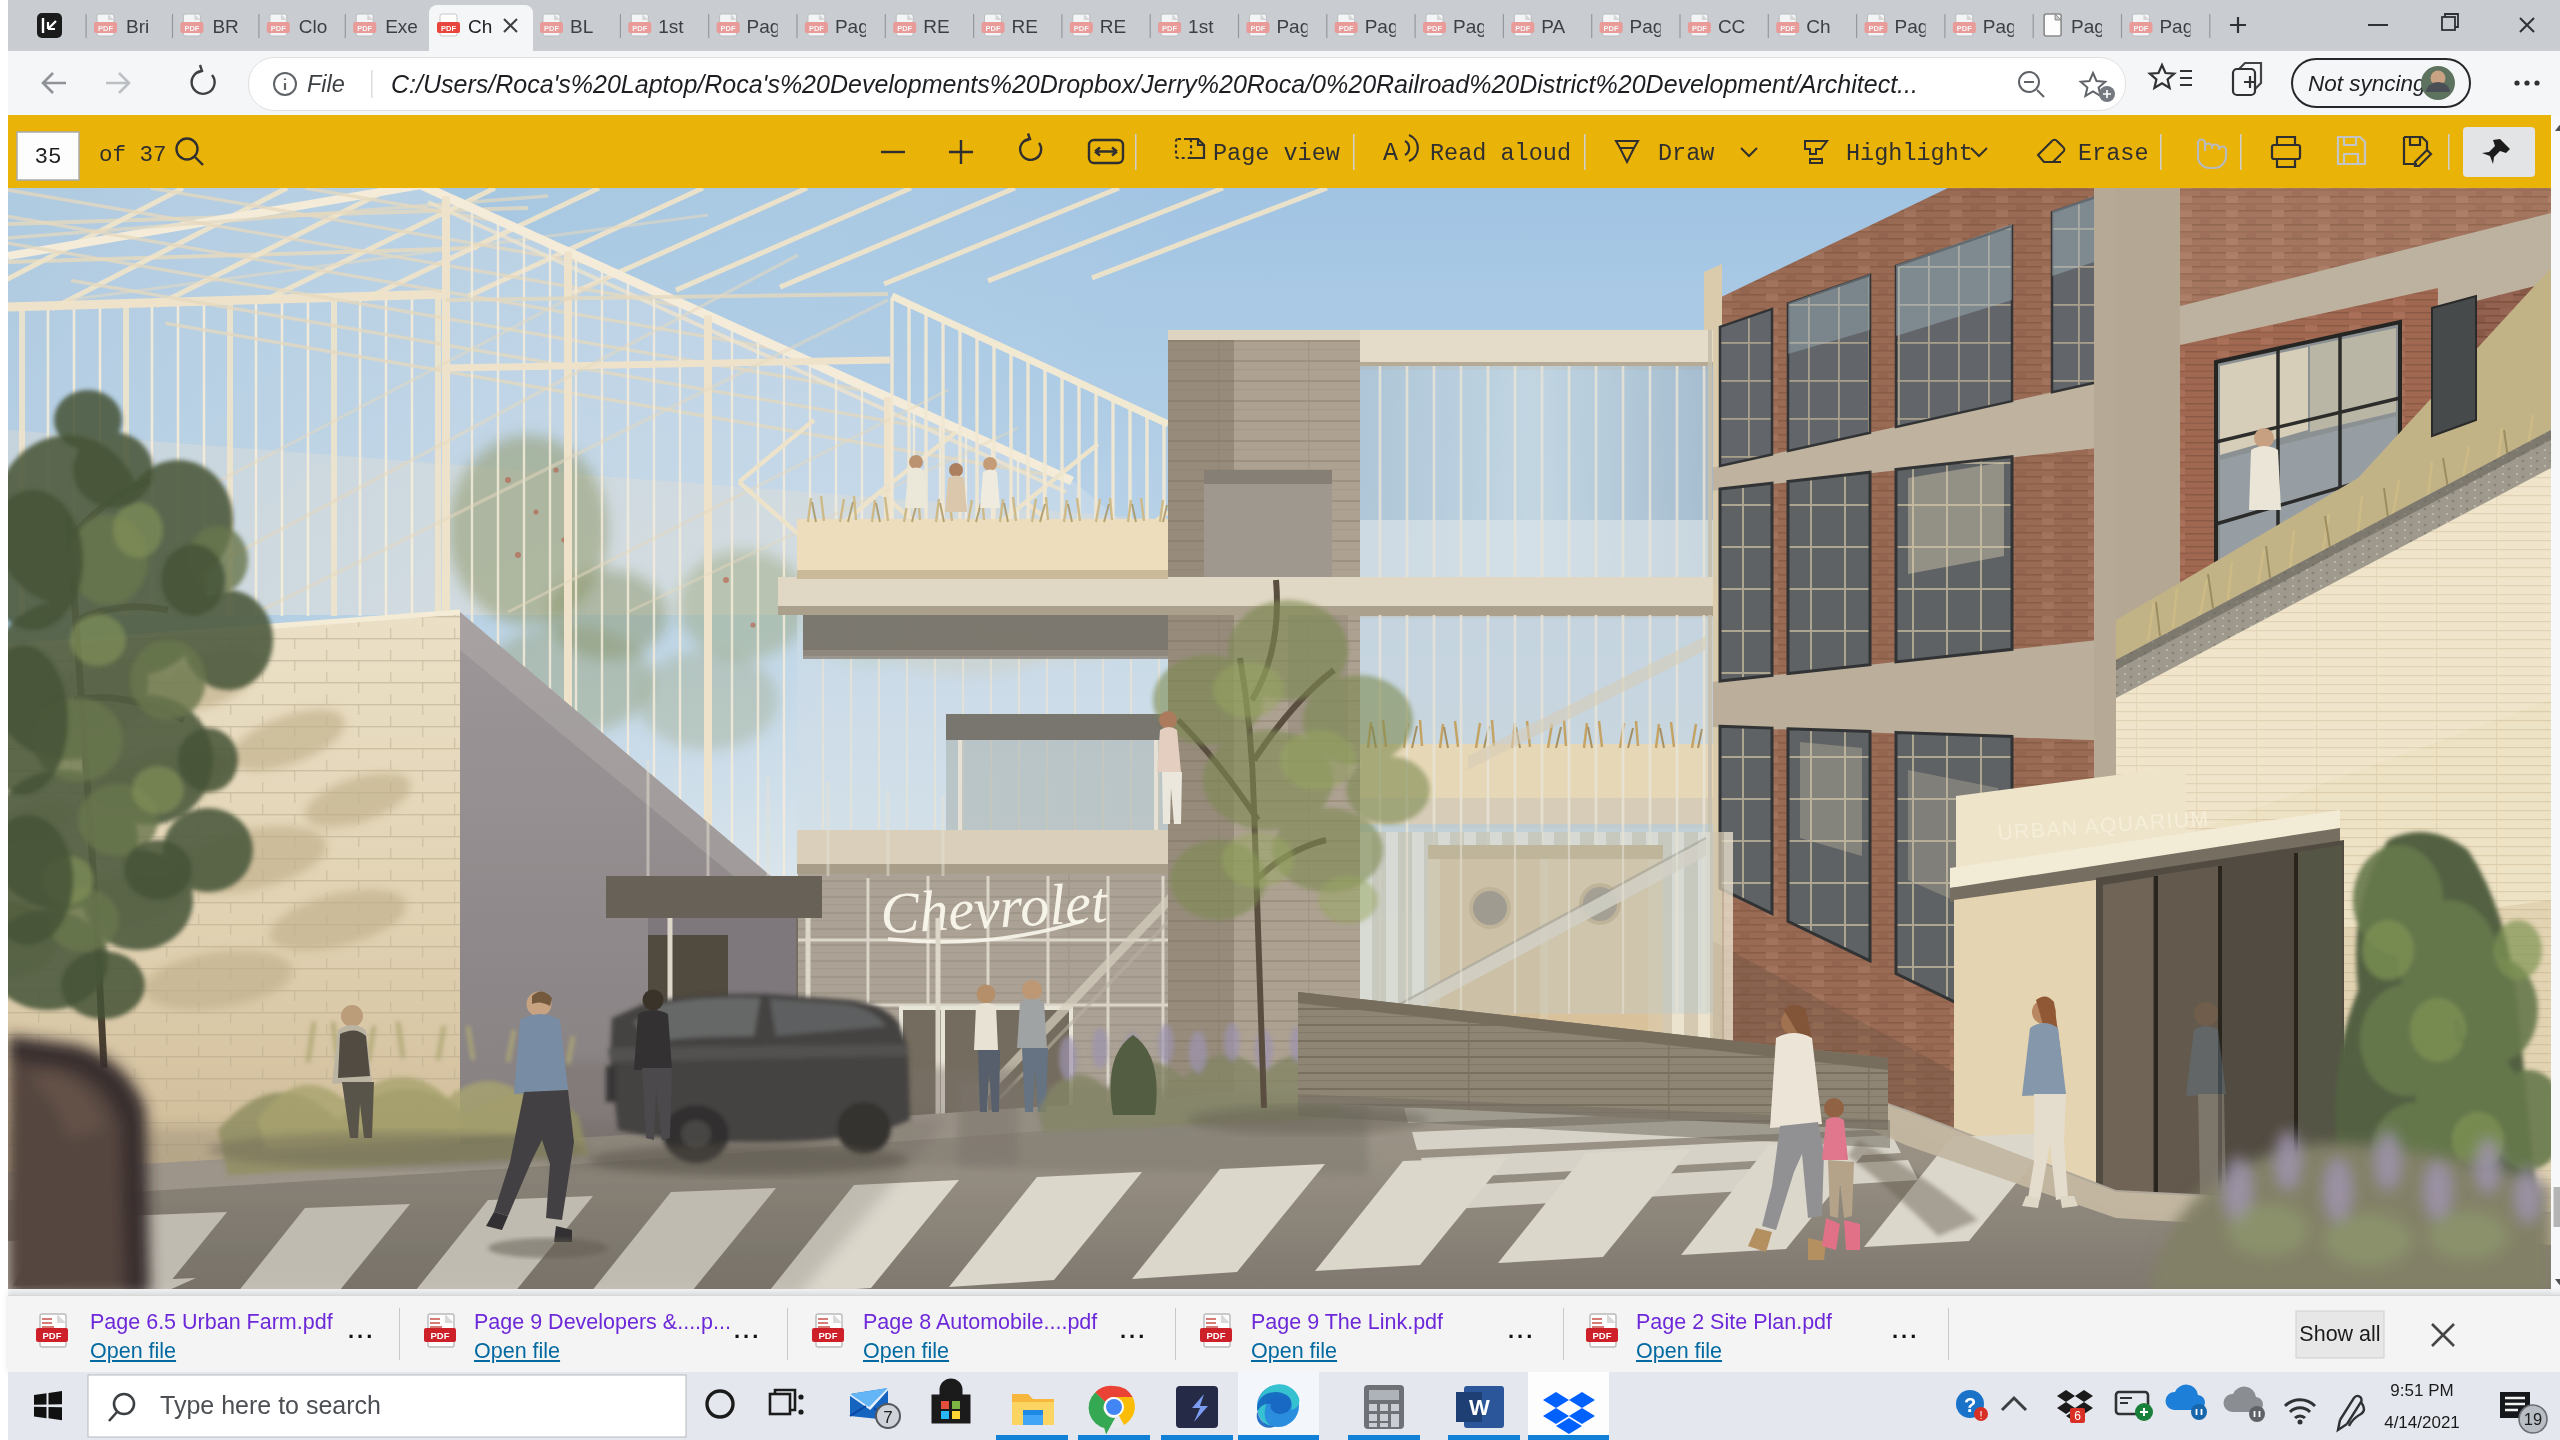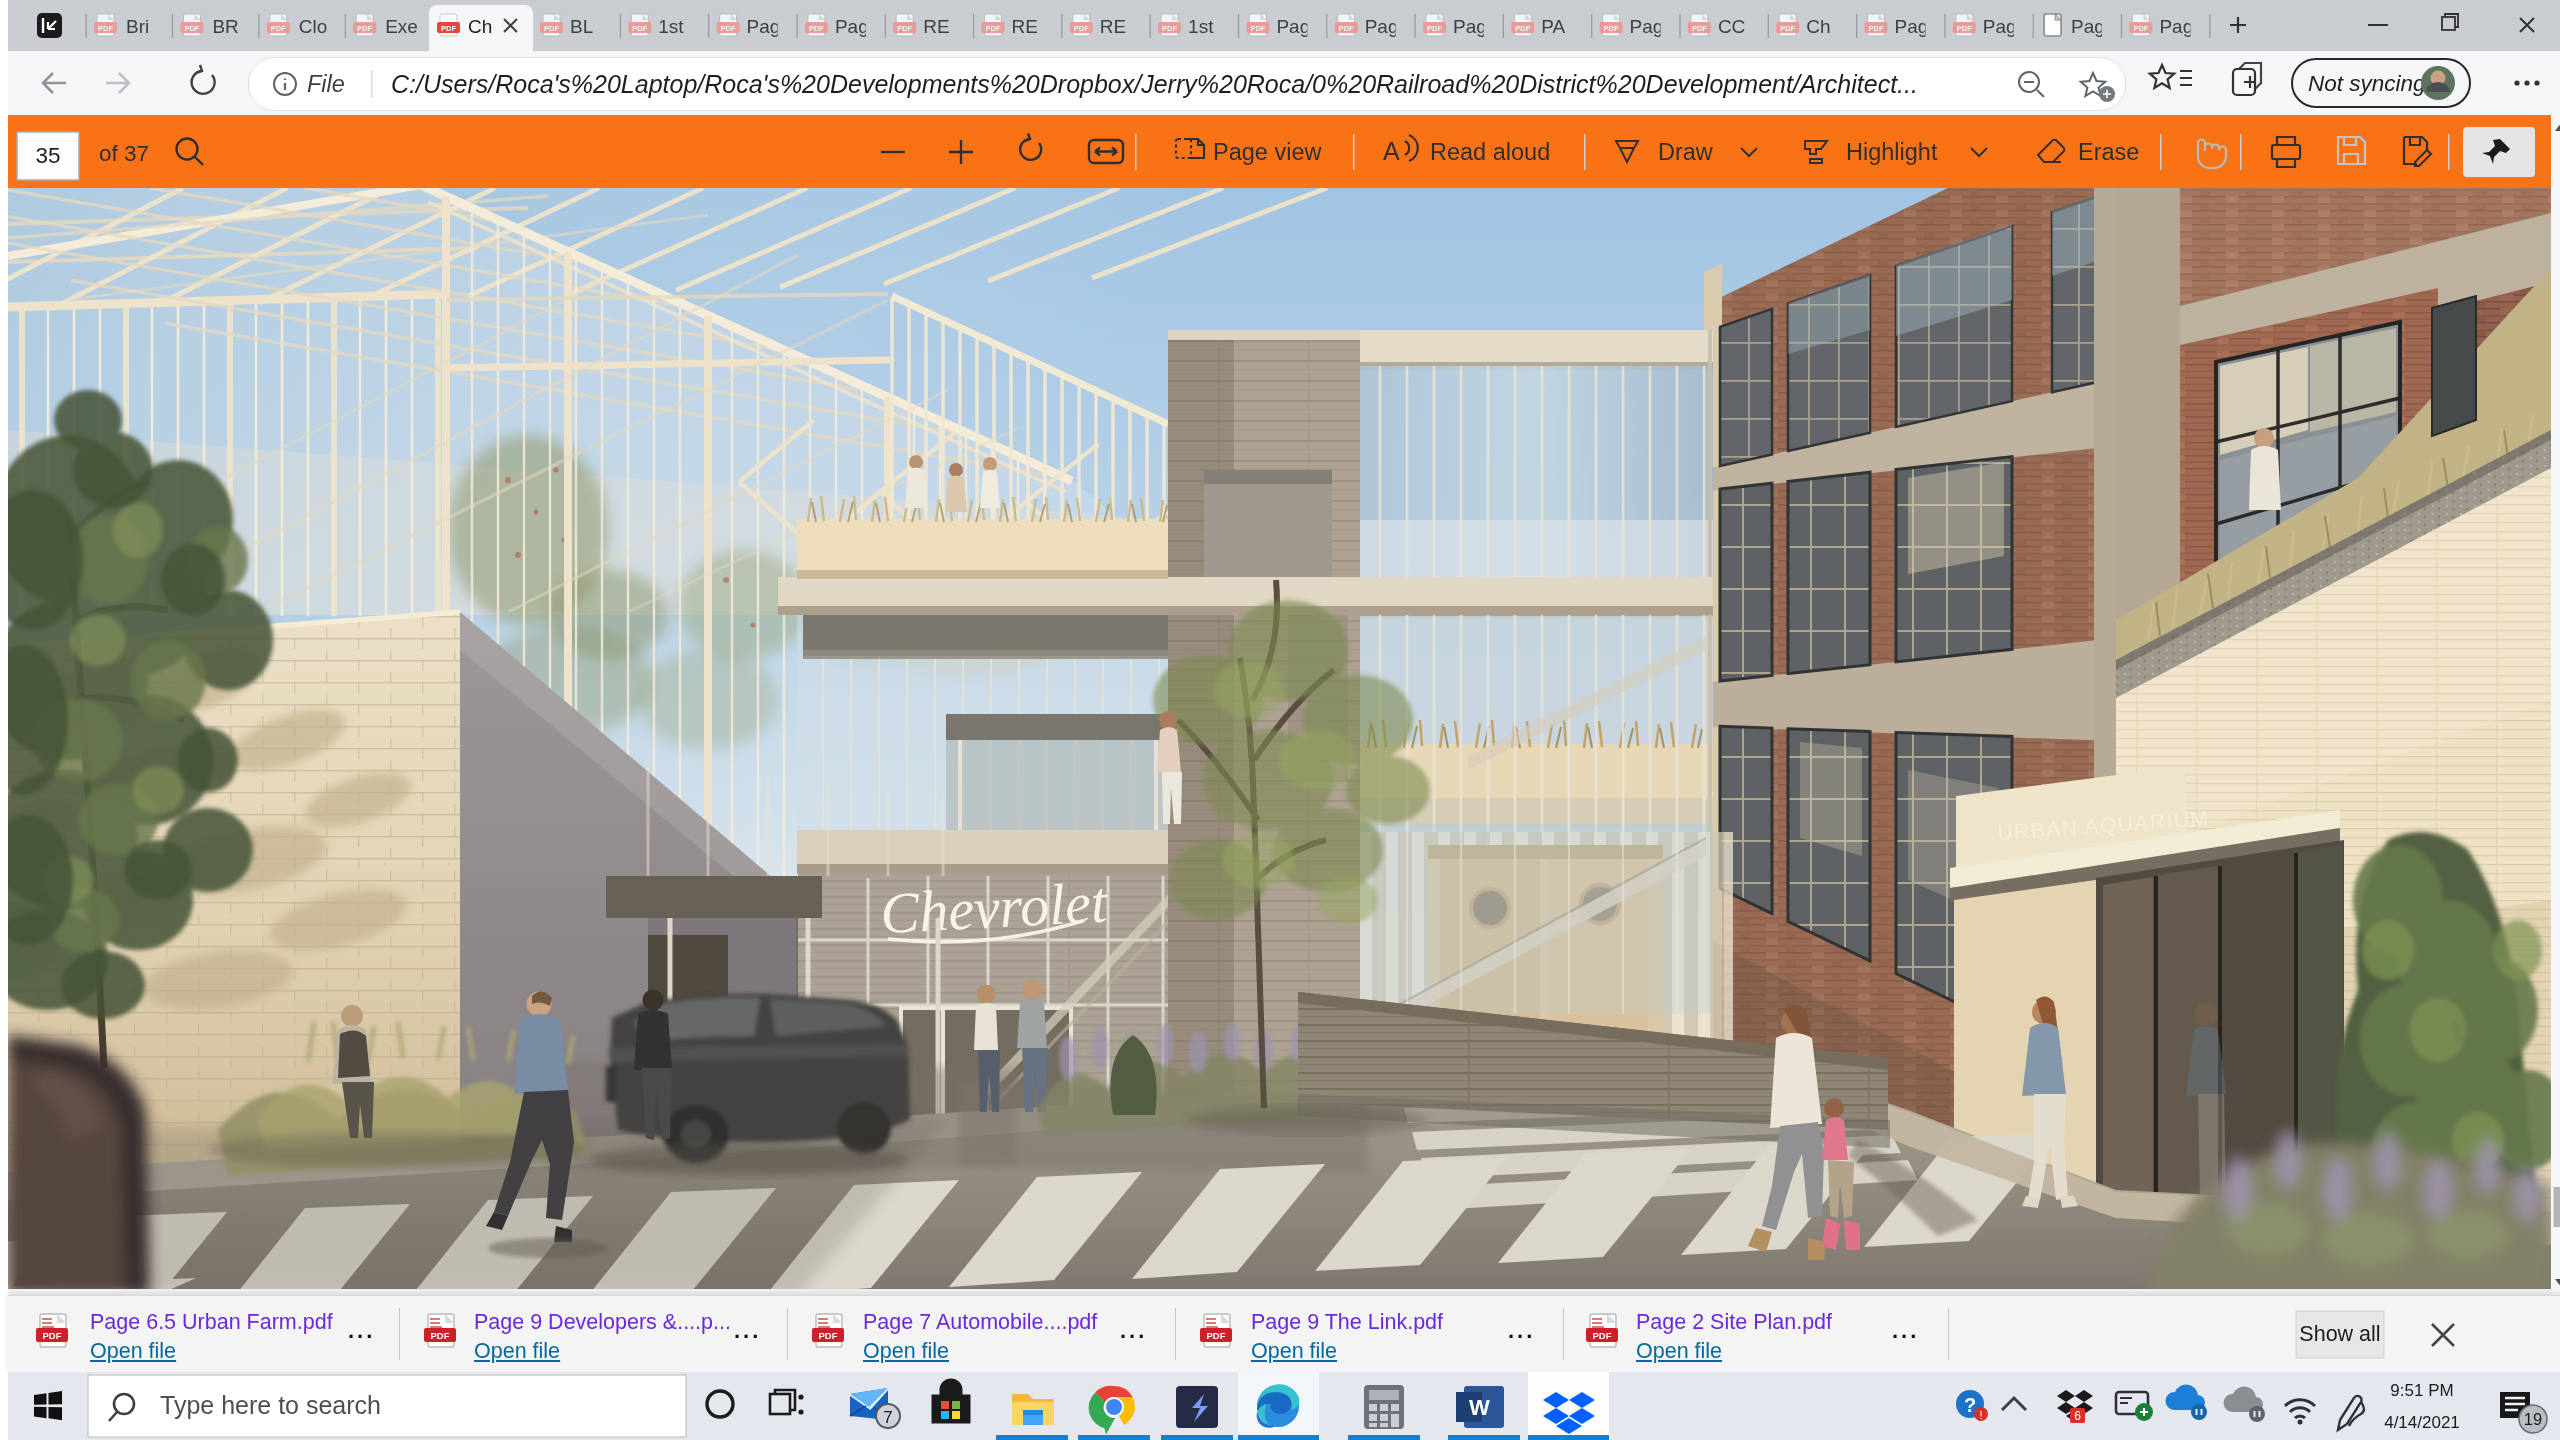--- a/index.html
+++ b/index.html
@@ -6,21 +6,21 @@
     font-family:"Liberation Sans",sans-serif;background:#fff;}
   #stage{position:absolute;left:8px;top:0;width:2560px;height:1440px;border-radius:23px;}
   .abs{position:absolute;}
   
   #tabbar{left:0;top:0;width:2560px;height:51px;background:#c9ccd1;}
   #activetab{position:absolute;left:421px;top:5px;width:104px;height:46px;background:#f5f6f7;border-radius:8px 8px 0 0;}
   
   #navbar{left:0;top:51px;width:2560px;height:64px;background:#f5f6f7;font-style:italic;}
   #addr{position:absolute;left:240px;top:6px;width:1876px;height:52px;background:#fff;border:1px solid #e0e0e0;border-radius:26px;}
   
-  #toolbar{left:0;top:115px;width:2543px;height:73px;background:#f97316;border-bottom:3px solid #8b5cf6;}
+  #toolbar{left:0;top:115px;width:2543px;height:73px;background:#eab308;border-bottom:3px solid #8b5cf6;font-family:Liberation Mono, monospace;}
   
   #render{left:0;top:188px;width:2543px;height:1101px;}
   #pagepad{left:0;top:1289px;width:2543px;height:6px;background:#f2f3f4;}
   #vscroll{left:2543px;top:115px;width:17px;height:1180px;background:#f7f8f9;}
   
   #dlbar{left:0;top:1295px;width:2560px;height:77px;background:#f4f4f4;border-top:1px solid #d8d8d8;box-shadow:0 -2px 6px rgba(0,0,0,.12);}
   .dlt{position:absolute;top:14px;font-size:21.5px;color:#6d28d9;white-space:nowrap;}
   .dlo{position:absolute;top:43px;font-size:21.5px;color:#0369a1;text-decoration:underline;}
   .dots{position:absolute;top:22px;font-size:22px;letter-spacing:3px;color:#111;font-weight:bold;}
   .dsep{position:absolute;top:12px;width:1px;height:52px;background:#c9c9c9;}
@@ -1149,21 +1149,21 @@
       <path d="M2424 28 l22 22 M2446 28 l-22 22" stroke="#454545" stroke-width="2.6"></path>
     </svg>
     <div class="dlt" style="left:82px">Page 6.5 Urban Farm.pdf</div>
       <div class="dlo" style="left:82px">Open file</div>
       <div class="dots" style="left:340px">...</div>
     <div class="dsep" style="left:391px"></div>
     <div class="dlt" style="left:466px">Page 9 Developers &amp;....p...</div>
       <div class="dlo" style="left:466px">Open file</div>
       <div class="dots" style="left:726px">...</div>
     <div class="dsep" style="left:779px"></div>
-    <div class="dlt" style="left:855px">Page 7 Automobile....pdf</div>
+    <div class="dlt" style="left:855px">Page 8 Automobile....pdf</div>
       <div class="dlo" style="left:855px">Open file</div>
       <div class="dots" style="left:1112px">...</div>
     <div class="dsep" style="left:1167px"></div>
     <div class="dlt" style="left:1243px">Page 9 The Link.pdf</div>
       <div class="dlo" style="left:1243px">Open file</div>
       <div class="dots" style="left:1500px">...</div>
     <div class="dsep" style="left:1555px"></div>
     <div class="dlt" style="left:1628px">Page 2 Site Plan.pdf</div>
       <div class="dlo" style="left:1628px">Open file</div>
       <div class="dots" style="left:1884px">...</div>

